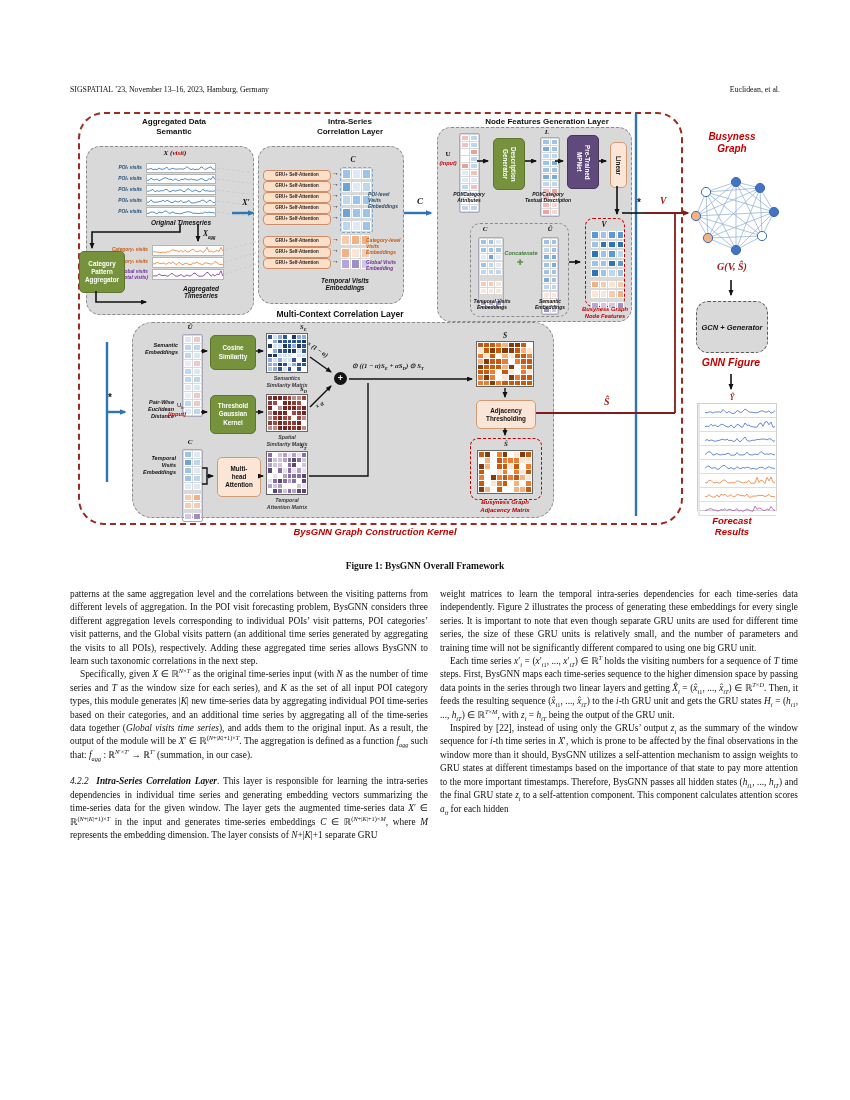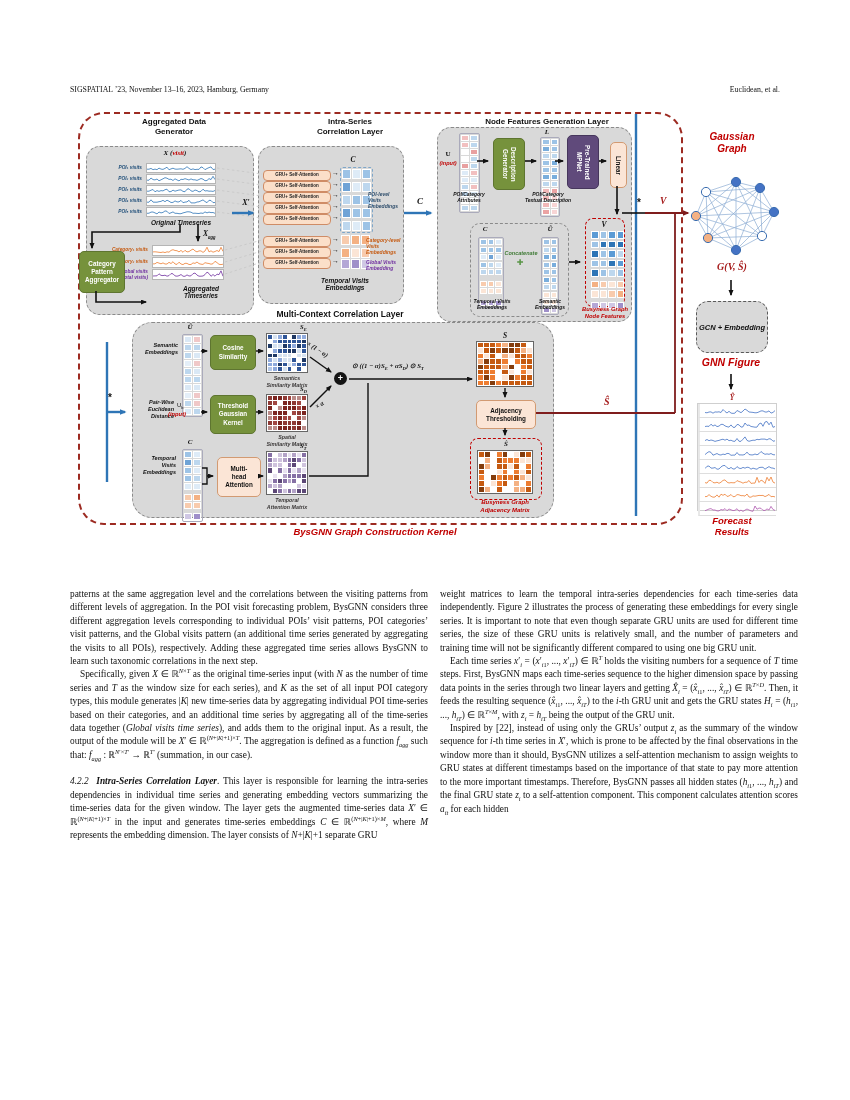--- a/index.html
+++ b/index.html
@@ -50,21 +50,21 @@
 <div class="page">
 
   <div class="f" style="left:70px;top:85px;width:420px;font-size:7.8px;">SIGSPATIAL ’23, November 13–16, 2023, Hamburg, Germany</div>
   <div class="f" style="left:620px;top:85px;width:160px;font-size:7.8px;text-align:right;">Euclidean, et al.</div>
 
   <div class="f" style="left:0;top:0;width:850px;height:560px;">
 
     <div class="f" style="left:78px;top:112px;width:601px;height:409px;border:2.5px dashed #9c2a21;border-radius:26px;"></div>
 
     <div class="f ttl prel" style="left:96px;top:117px;width:156px;">Aggregated Data
-Generator</div>
+Semantic</div>
     <div class="f graybox" style="left:86px;top:146px;width:166px;height:167px;"></div>
     <div class="f math" style="left:120px;top:149px;width:110px;font-size:7px;text-align:center;z-index:2;"><i>X</i> (<span class="red"><i>visit</i></span>)</div>
 
     <div class="f rowlbl" style="left:98px;top:165px;width:44px;font-size:4.8px;color:#1f4e79;z-index:2;">POI₁ visits</div>
     <div class="f rowlbl" style="left:98px;top:176px;width:44px;font-size:4.8px;color:#1f4e79;z-index:2;">POI₂ visits</div>
     <div class="f rowlbl" style="left:98px;top:187px;width:44px;font-size:4.8px;color:#1f4e79;z-index:2;">POI₃ visits</div>
     <div class="f rowlbl" style="left:98px;top:198px;width:44px;font-size:4.8px;color:#1f4e79;z-index:2;">POI₄ visits</div>
     <div class="f rowlbl" style="left:98px;top:209px;width:44px;font-size:4.8px;color:#1f4e79;z-index:2;">POI₅ visits</div>
 
     <div class="f thumb" style="left:146px;top:163px;width:70px;height:10px;z-index:2;">
@@ -931,21 +931,21 @@
     <div class="f capt prel red" style="left:466px;top:499px;width:78px;font-size:6px;line-height:1.25;z-index:7;">Busyness Graph
 Adjacency Matrix</div>
 
     <div class="f math" style="left:604px;top:396px;width:20px;font-size:10px;color:#a61c1c;z-index:7;">Ŝ</div>
     <div class="f" style="left:108px;top:392px;width:12px;font:700 10px 'Liberation Sans',sans-serif;z-index:7;">*</div>
     <div class="f" style="left:637px;top:197px;width:12px;font:700 10px 'Liberation Sans',sans-serif;z-index:7;">*</div>
     <div class="f math" style="left:660px;top:196px;width:16px;font-size:9.5px;color:#a61c1c;z-index:7;">V</div>
 
     <div class="f capt red" style="left:275px;top:526px;width:200px;font-size:9.5px;z-index:7;">BysGNN Graph Construction Kernel</div>
 
-    <div class="f capt prel" style="left:700px;top:131px;width:64px;font-size:10px;color:#c00000;line-height:1.2;">Gaussian
+    <div class="f capt prel" style="left:700px;top:131px;width:64px;font-size:10px;color:#c00000;line-height:1.2;">Busyness
 Graph</div>
     <div class="f" style="left:688px;top:170px;width:96px;height:92px;"><svg width="96" height="92">
           <line x1="48" y1="12" x2="18" y2="22" stroke="#8fafd4" stroke-width="0.8" opacity="0.9"></line>
           <line x1="48" y1="12" x2="8" y2="46" stroke="#8fafd4" stroke-width="0.8" opacity="0.9"></line>
           <line x1="48" y1="12" x2="20" y2="68" stroke="#8fafd4" stroke-width="0.8" opacity="0.9"></line>
           <line x1="48" y1="12" x2="48" y2="80" stroke="#8fafd4" stroke-width="0.8" opacity="0.9"></line>
           <line x1="48" y1="12" x2="74" y2="66" stroke="#8fafd4" stroke-width="0.8" opacity="0.9"></line>
           <line x1="48" y1="12" x2="86" y2="42" stroke="#8fafd4" stroke-width="0.8" opacity="0.9"></line>
           <line x1="48" y1="12" x2="72" y2="18" stroke="#8fafd4" stroke-width="0.8" opacity="0.9"></line>
           <line x1="18" y1="22" x2="8" y2="46" stroke="#8fafd4" stroke-width="0.8" opacity="0.9"></line>
@@ -973,21 +973,21 @@
           <circle cx="18" cy="22" r="4.6" fill="#ffffff" stroke="#3a6db0" stroke-width="1"></circle>
           <circle cx="8" cy="46" r="4.6" fill="#f4b183" stroke="#3a6db0" stroke-width="1"></circle>
           <circle cx="20" cy="68" r="4.6" fill="#f4b183" stroke="#3a6db0" stroke-width="1"></circle>
           <circle cx="48" cy="80" r="4.6" fill="#4472c4" stroke="#3a6db0" stroke-width="1"></circle>
           <circle cx="74" cy="66" r="4.6" fill="#ffffff" stroke="#3a6db0" stroke-width="1"></circle>
           <circle cx="86" cy="42" r="4.6" fill="#4472c4" stroke="#3a6db0" stroke-width="1"></circle>
           <circle cx="72" cy="18" r="4.6" fill="#4472c4" stroke="#3a6db0" stroke-width="1"></circle>
         </svg></div>
     <div class="f math" style="left:700px;top:261px;width:64px;font-size:10px;color:#a61c1c;text-align:center;"><i>G</i>(<i>V</i>, <i>Ŝ</i>)</div>
     <div class="f" style="left:696px;top:301px;width:70px;height:50px;background:#d9d9d9;border:1.5px dashed #595959;border-radius:12px;display:flex;align-items:center;justify-content:center;">
-      <span class="capt" style="font-size:7.5px;">GCN + Embedding</span>
+      <span class="capt" style="font-size:7.5px;">GCN + Generator</span>
     </div>
     <div class="f capt" style="left:696px;top:356px;width:70px;font-size:10.5px;color:#c00000;">GNN Figure</div>
     <div class="f math" style="left:724px;top:393px;width:16px;font-size:7.5px;color:#a61c1c;text-align:center;">Ŷ</div>
     <div class="f" style="left:697px;top:403px;width:78px;height:106px;border:1px solid #cfcfcf;background:#fff;">
         <div style="height: 13px; border-bottom: 0.5px solid rgb(222, 222, 222); display: flex; align-items: center; padding-left: 4px; border-left: 2px solid rgb(232, 232, 232);">
           <svg width="70" height="10" style="display:block;margin:auto;">
             <polyline points="0.0,6.5 2.0,6.8 4.0,6.0 6.0,5.9 8.0,7.2 10.0,5.9 12.0,6.1 14.0,5.8 16.0,6.5 18.0,3.5 20.0,5.5 22.0,7.0 24.0,5.3 26.0,7.1 28.0,7.4 30.0,7.1 32.0,4.5 34.0,5.5 36.0,6.7 38.0,5.0 40.0,3.0 42.0,4.3 44.0,6.0 46.0,6.2 48.0,6.4 50.0,6.8 52.0,6.7 54.0,5.9 56.0,4.9 58.0,4.9 60.0,6.0 62.0,6.0 64.0,4.9 66.0,7.1 68.0,6.4 70.0,4.6" fill="none" stroke="#4472c4" stroke-width="0.8"></polyline>
           </svg>
         </div>
         <div style="height: 13px; border-bottom: 0.5px solid rgb(222, 222, 222); display: flex; align-items: center; padding-left: 4px; border-left: 2px solid rgb(232, 232, 232);">
@@ -1098,20 +1098,21 @@
       </g>
       <line x1="622" y1="213" x2="645" y2="213" stroke="#111" stroke-width="1.6"></line>
 
       <g stroke="#111" stroke-width="1.6" fill="none">
         <line x1="731" y1="280" x2="731" y2="295" marker-end="url(#ab)"></line>
         <line x1="731" y1="374" x2="731" y2="389" marker-end="url(#ab)"></line>
       </g>
     </svg>
   </div>
 
+  <div class="f" style="left:225px;top:561px;width:400px;text-align:center;font-weight:700;font-size:9.5px;">Figure 1: BysGNN Overall Framework</div>
 
   <div class="f" style="left:70px;top:588px;width:358px;">
     <p class="para">patterns at the same aggregation level and the correlations between the visiting patterns from different levels of aggregation. In the POI visit forecasting problem, BysGNN considers three different aggregation levels corresponding to individual POIs’ visit patterns, POI categories’ visit patterns, and the Global visits pattern (an additional time series generated by aggregating the visits to all POIs), respectively. Adding these aggregated time series allows BysGNN to learn such taxonomic correlations in the next step.</p>
     <p class="para ind">Specifically, given <i>X</i> ∈ ℝ<sup><i>N</i>×<i>T</i></sup> as the original time-series input (with <i>N</i> as the number of time series and <i>T</i> as the window size for each series), and <i>K</i> as the set of all input POI category types, this module generates |<i>K</i>| new time-series data by aggregating individual POI time-series based on their categories, and an additional time series by aggregating all of the time-series data together (<i>Global visits time series</i>), and adds them to the original input. As a result, the output of the module will be <i>X</i>′ ∈ ℝ<sup>(<i>N</i>+|<i>K</i>|+1)×<i>T</i></sup>. The aggregation is defined as a function <i>f<sub>agg</sub></i> such that: <i>f<sub>agg</sub></i> : ℝ<sup><i>N</i>′×<i>T</i>′</sup> → ℝ<sup><i>T</i>′</sup> (summation, in our case).</p>
     <p class="para" style="margin-top:13px;"><i>4.2.2</i>&nbsp;&nbsp;<b><i>Intra-Series Correlation Layer</i></b>. This layer is responsible for learning the intra-series dependencies in individual time series and generating embedding vectors summarizing the time-series data for the given window. The layer gets the augmented time-series data <i>X</i>′ ∈ ℝ<sup>(<i>N</i>+|<i>K</i>|+1)×<i>T</i></sup> in the input and generates time-series embeddings <i>C</i> ∈ ℝ<sup>(<i>N</i>+|<i>K</i>|+1)×<i>M</i></sup>, where <i>M</i> represents the embedding dimension. The layer consists of <i>N</i>+|<i>K</i>|+1 separate GRU</p>
   </div>
   <div class="f" style="left:440px;top:588px;width:358px;">
     <p class="para">weight matrices to learn the temporal intra-series dependencies for each time-series data independently. Figure 2 illustrates the process of generating these embeddings for every single series. It is important to note that even though separate GRU units are used for different time series, the size of these GRU units is relatively small, and the number of parameters and training time will not be significantly different compared to using one big GRU unit.</p>
     <p class="para ind">Each time series <i>x</i>′<sub><i>i</i></sub> = (<i>x</i>′<sub><i>i</i>1</sub>, ..., <i>x</i>′<sub><i>iT</i></sub>) ∈ ℝ<sup><i>T</i></sup> holds the visiting numbers for a sequence of <i>T</i> time steps. First, BysGNN maps each time-series sequence to the higher dimension space by passing data points in the series through two linear layers and getting <i>X̂<sub>i</sub></i> = (<i>x̂</i><sub><i>i</i>1</sub>, ..., <i>x̂<sub>iT</sub></i>) ∈ ℝ<sup><i>T</i>×<i>D</i></sup>. Then, it feeds the resulting sequence (<i>x̂</i><sub><i>i</i>1</sub>, ..., <i>x̂<sub>iT</sub></i>) to the <i>i</i>-th GRU unit and gets the GRU states <i>H<sub>i</sub></i> = (<i>h</i><sub><i>i</i>1</sub>, ..., <i>h<sub>iT</sub></i>) ∈ ℝ<sup><i>T</i>×<i>M</i></sup>, with <i>z<sub>i</sub></i> = <i>h<sub>iT</sub></i> being the output of the GRU unit.</p>
     <p class="para ind">Inspired by [22], instead of using only the GRUs’ output <i>z<sub>i</sub></i> as the summary of the window sequence for <i>i</i>-th time series in <i>X</i>′, which is prone to be affected by the final observations in the window more than it should, BysGNN utilizes a self-attention mechanism to assign weights to GRU states at different timestamps based on the importance of that state to pay more attention to the more important timestamps. Therefore, BysGNN passes all hidden states (<i>h</i><sub><i>i</i>1</sub>, ..., <i>h<sub>iT</sub></i>) and the final GRU state <i>z<sub>i</sub></i> to a self-attention component. This component calculates attention scores <i>a<sub>it</sub></i> for each hidden</p>

